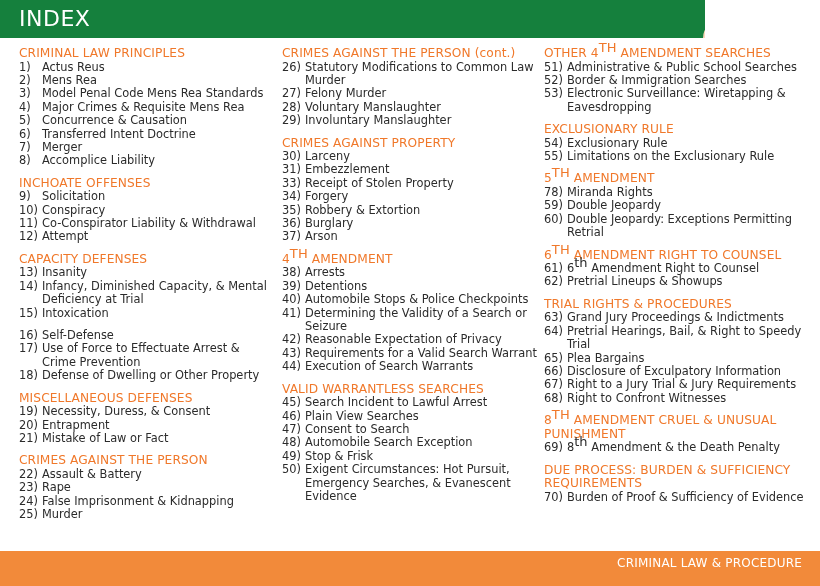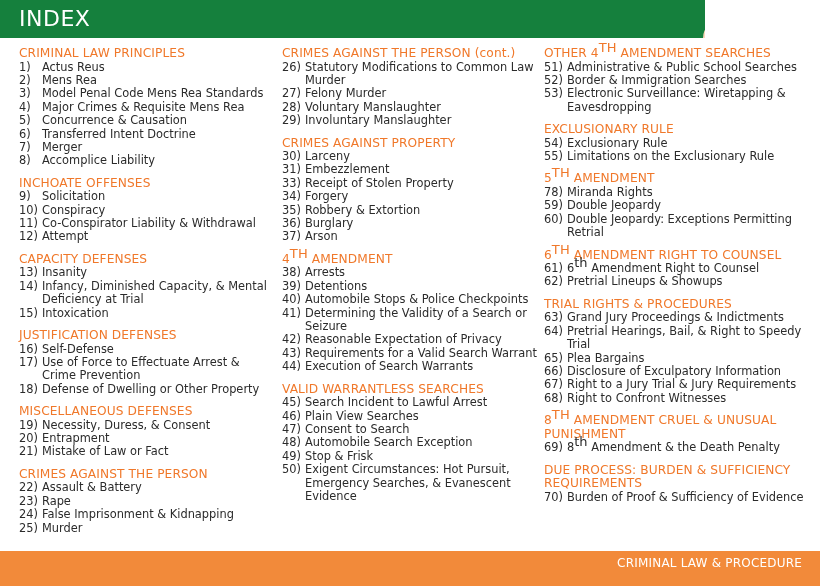--- a/index.html
+++ b/index.html
@@ -134,21 +134,20 @@
             <span class="item-num">14)</span>
             <span class="item-text"><span>Infancy, Diminished Capacity, &amp; Mental Deficiency at Trial</span></span>
           </li>
           <li class="item">
             <span class="item-num">15)</span>
             <span class="item-text"><span>Intoxication</span></span>
           </li>
         </ul>
       </div>
       <div class="section">
-        <div class="section-title"><span>JUSTIFICATION DEFENSES</span></div>
         <ul class="items">
           <li class="item">
             <span class="item-num">16)</span>
             <span class="item-text"><span>Self-Defense</span></span>
           </li>
           <li class="item">
             <span class="item-num">17)</span>
             <span class="item-text"><span>Use of Force to Effectuate Arrest &amp; Crime Prevention</span></span>
           </li>
           <li class="item">

